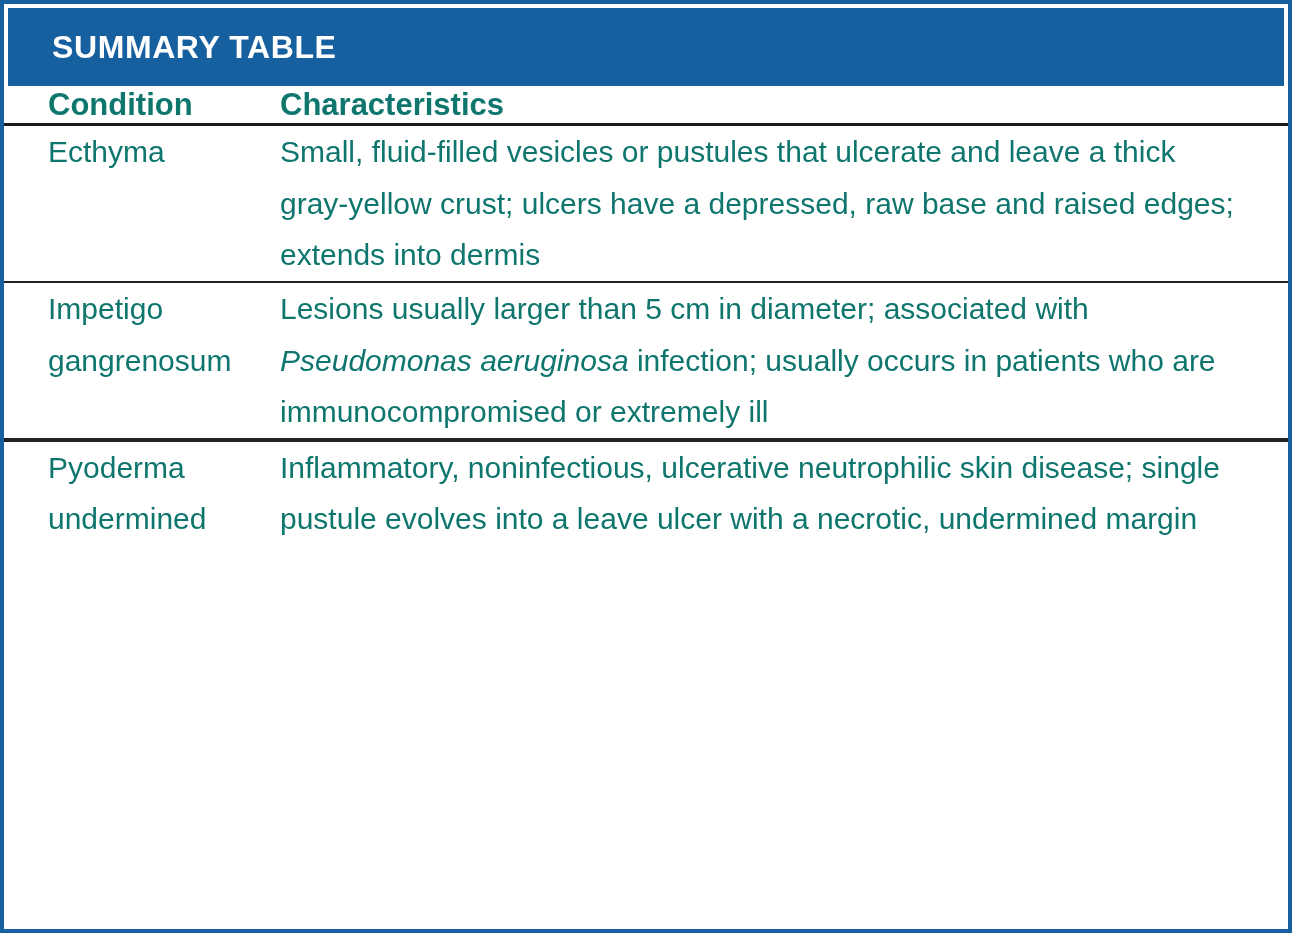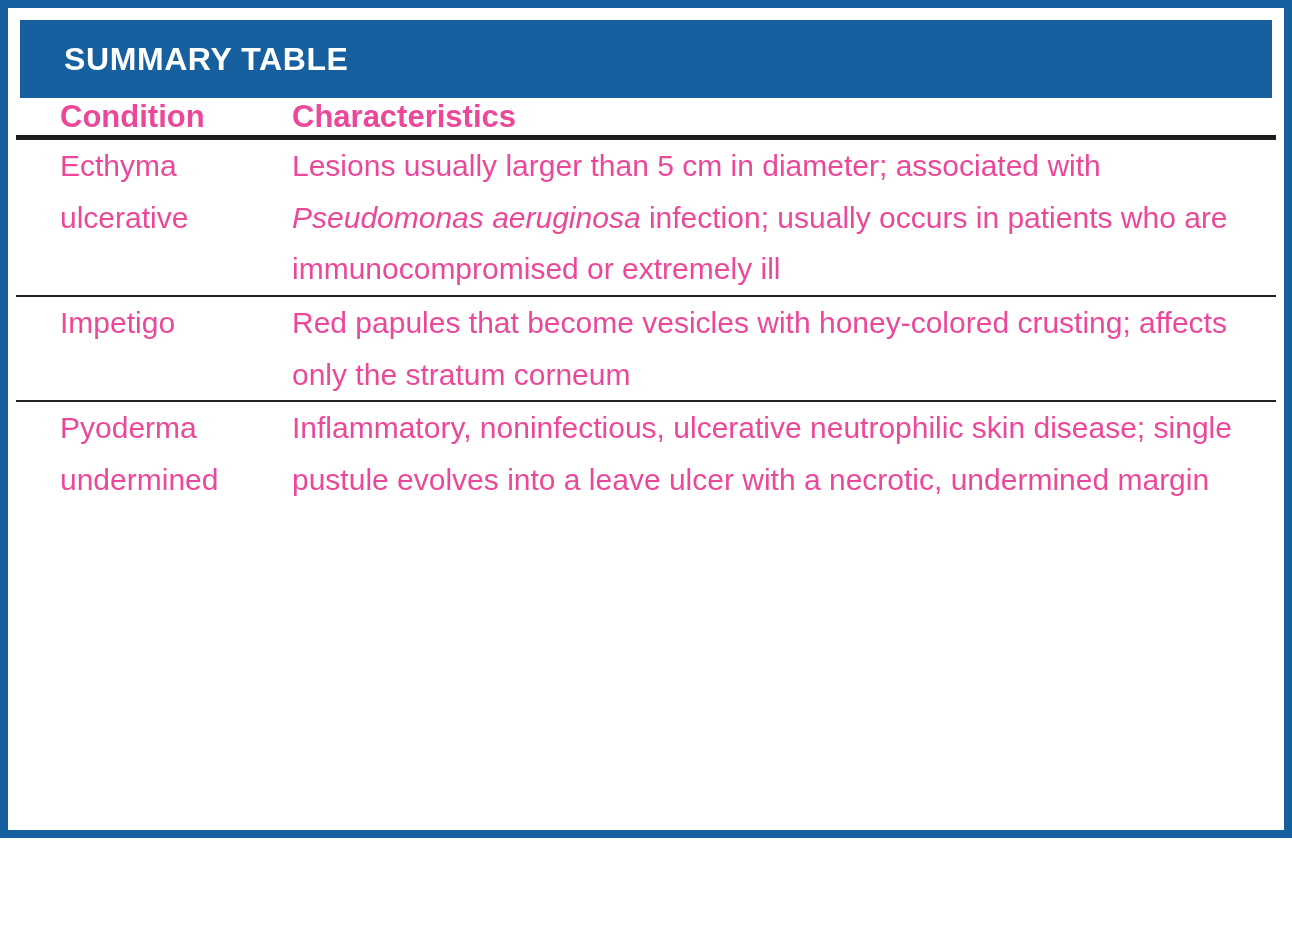--- a/index.html
+++ b/index.html
@@ -11,24 +11,24 @@
     width: 1292px;
     height: 933px;
     font-family: "Liberation Sans", sans-serif;
     -webkit-font-smoothing: antialiased;
   }
 
   #table-card {
     position: relative;
     box-sizing: border-box;
     width: 1292px;
-    height: 838px;
-    border: 8px solid #ec4899;
+    height: 933px;
+    border: 4px solid #ec4899;
     background: #ffffff;
-    padding: 8px;
+    padding: 0;
     overflow: hidden;
   }
 
   
   #summary-header {
     box-sizing: border-box;
     margin: 4px 4px 0 4px;
     height: 78px;
     background: #17609f;
     display: flex;
@@ -57,21 +57,21 @@
   #summary-table th,
   #summary-table td {
     text-align: left;
     vertical-align: top;
     padding: 0;
   }
 
   .cell-inner {
     font-size: 30px;
     line-height: 1.72;
-    color: #ec4899;
+    color: #0f766e;
   }
 
   thead th {
     padding-top: 26px;
     padding-bottom: 20px;
   }
   thead .cell-inner {
     font-weight: bold;
     font-size: 31px;
     line-height: 1.2;
@@ -129,44 +129,44 @@
         </th>
       </tr>
       <tr class="header-rule-row">
         <td colspan="2">
           <div class="rule"></div>
         </td>
       </tr>
     </thead>
 
     <tbody id="table-body">
-        <tr class="divider-row">
-          <td colspan="2">
-            <div class="rule thin"></div>
-          </td>
-        </tr>
         <tr>
           <td>
-            <div class="cell-inner">Ecthyma ulcerative</div>
+            <div class="cell-inner">Ecthyma</div>
           </td>
           <td>
-            <div class="cell-inner"><span>Lesions usually larger than 5 cm in diameter; associated with </span><em class="sci">Pseudomonas aeruginosa</em><span> infection; usually occurs in patients who are immunocompromised or extremely ill</span></div>
+            <div class="cell-inner"><span>Small, fluid-filled vesicles or pustules that ulcerate and leave a thick gray-yellow crust; ulcers have a depressed, raw base and raised edges; extends into dermis</span></div>
           </td>
         </tr>
         <tr class="divider-row">
           <td colspan="2">
             <div class="rule thin"></div>
           </td>
         </tr>
         <tr>
           <td>
-            <div class="cell-inner">Impetigo</div>
+            <div class="cell-inner">Impetigo gangrenosum</div>
           </td>
           <td>
-            <div class="cell-inner"><span>Red papules that become vesicles with honey-colored crusting; affects only the stratum corneum</span></div>
+            <div class="cell-inner"><span>Lesions usually larger than 5 cm in diameter; associated with </span><em class="sci">Pseudomonas aeruginosa</em><span> infection; usually occurs in patients who are immunocompromised or extremely ill</span></div>
+          </td>
+        </tr>
+        <tr class="divider-row">
+          <td colspan="2">
+            <div class="rule thin"></div>
           </td>
         </tr>
         <tr class="divider-row">
           <td colspan="2">
             <div class="rule thin"></div>
           </td>
         </tr>
         <tr>
           <td>
             <div class="cell-inner">Pyoderma undermined</div>

